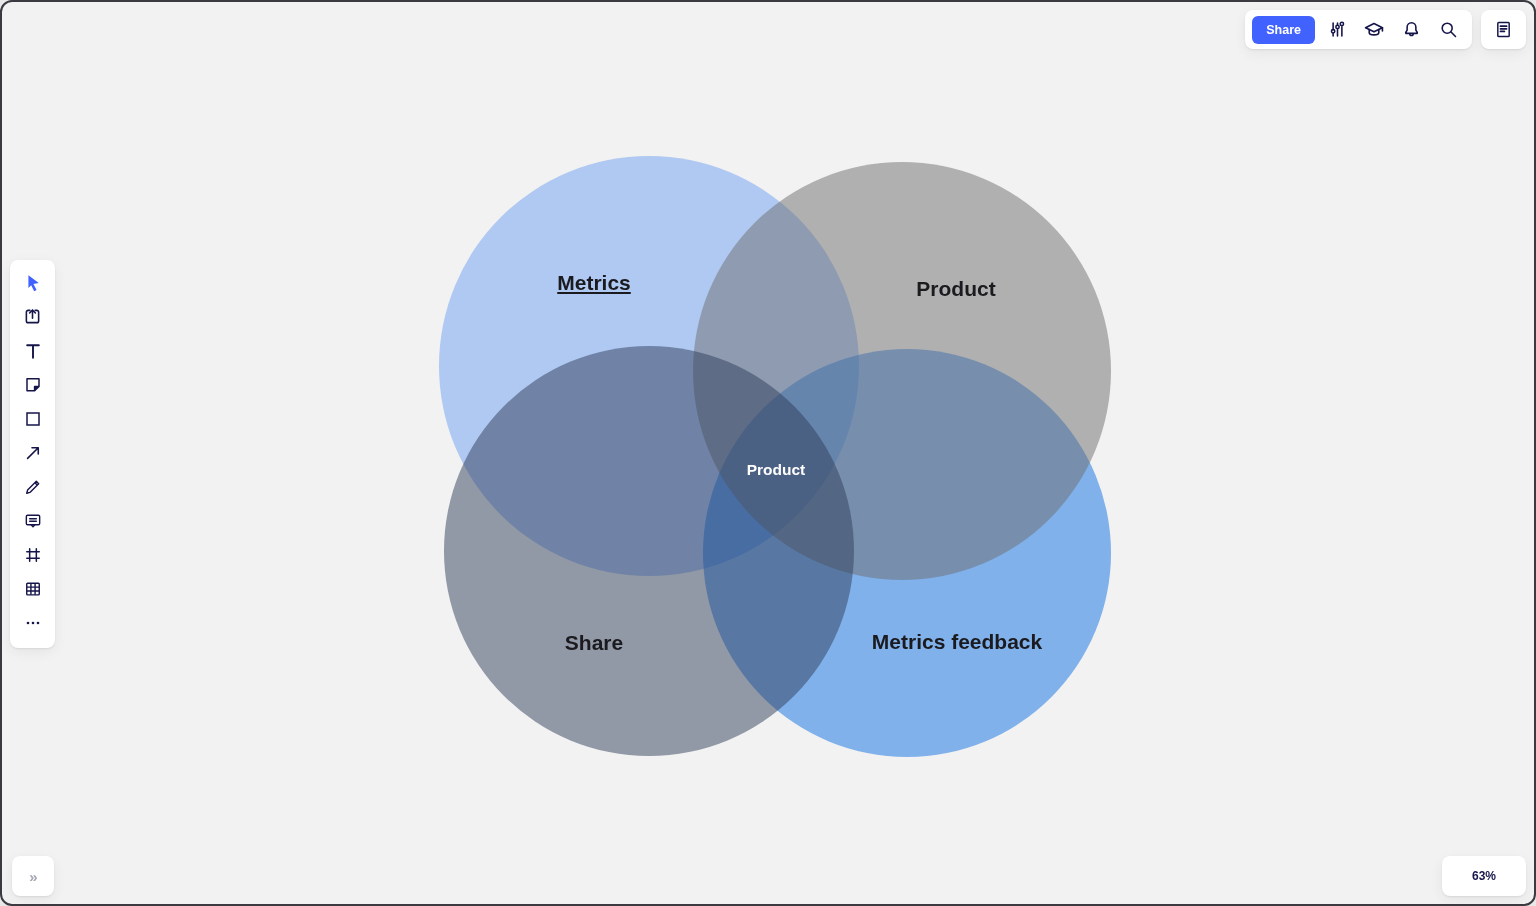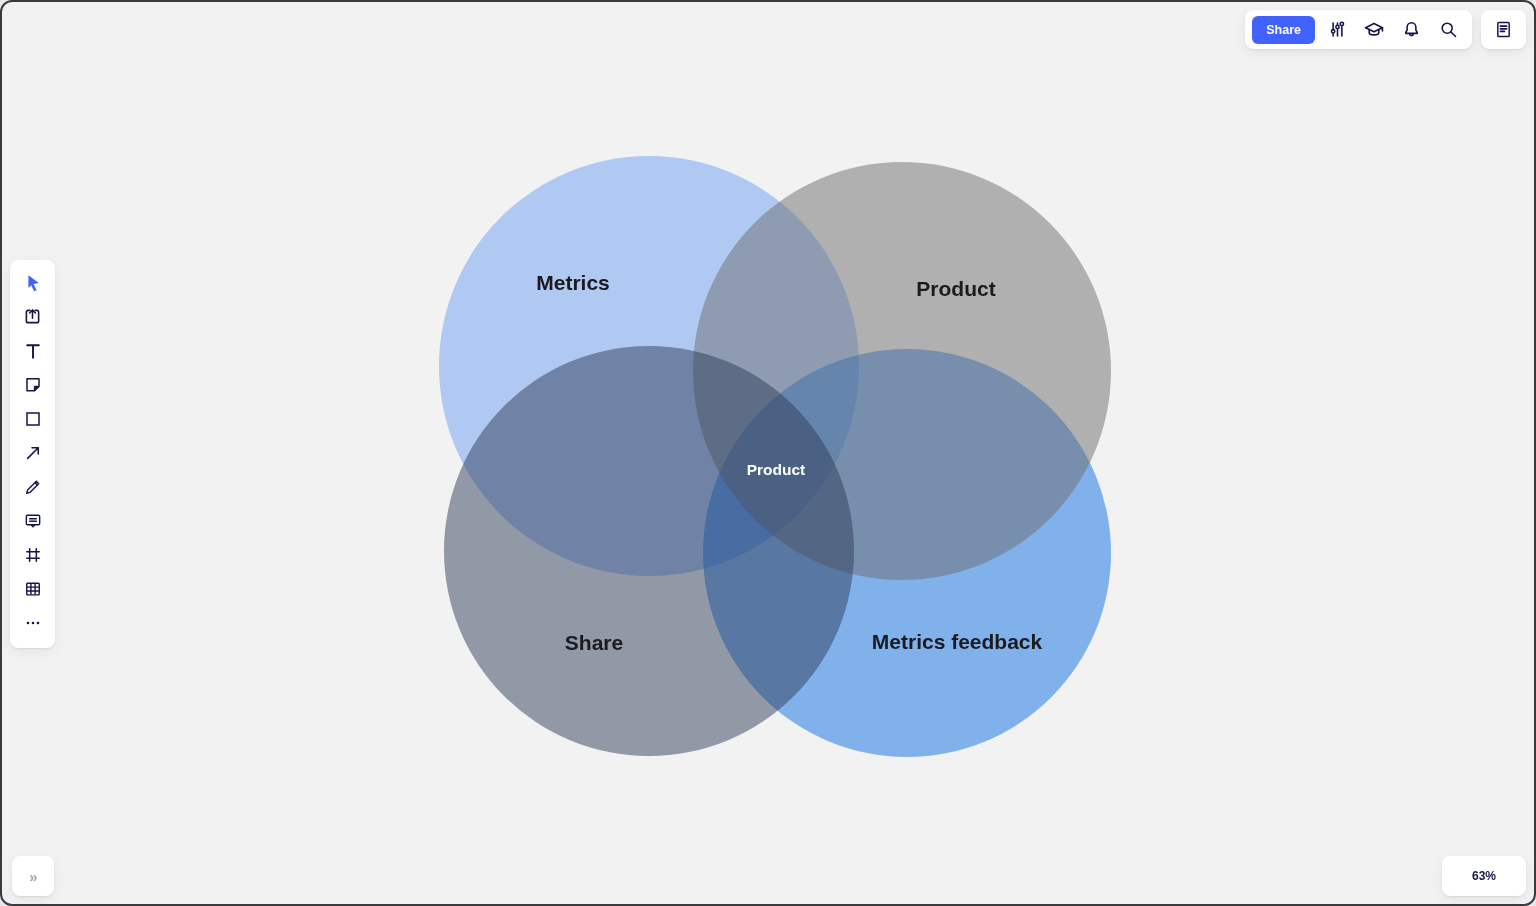--- a/index.html
+++ b/index.html
@@ -43,21 +43,21 @@
 <div class="frame">
 
   <div class="canvas">
     <div id="venn-circles">
         <div class="venn-circle" style="left: 437px; top: 154px; width: 420px; height: 420px; background: rgba(110, 160, 242, 0.5); z-index: 1;"></div>
         <div class="venn-circle" style="left: 691px; top: 160px; width: 418px; height: 418px; background: rgba(110, 110, 112, 0.5); z-index: 3;"></div>
         <div class="venn-circle" style="left: 442px; top: 344px; width: 410px; height: 410px; background: rgba(48, 62, 90, 0.5); z-index: 4;"></div>
         <div class="venn-circle" style="left: 701px; top: 347px; width: 408px; height: 408px; background: rgba(14, 112, 228, 0.5); z-index: 2;"></div>
       </div>
     <div id="venn-labels">
-        <div class="venn-label" style="left: 571px; top: 281px;">Metrics</div>
+        <div class="venn-label" style="left: 592px; top: 281px; text-decoration: underline;">Metrics</div>
         <div class="venn-label" style="left: 954px; top: 287px;">Product</div>
         <div class="venn-label" style="left: 592px; top: 641px;">Share</div>
         <div class="venn-label" style="left: 955px; top: 640px;">Metrics feedback</div>
         <div class="venn-label center" style="left: 774px; top: 468px;">Product</div>
       </div>
   </div>
 
 
   <div class="card header-right">
     <button class="share-btn">Share</button>

